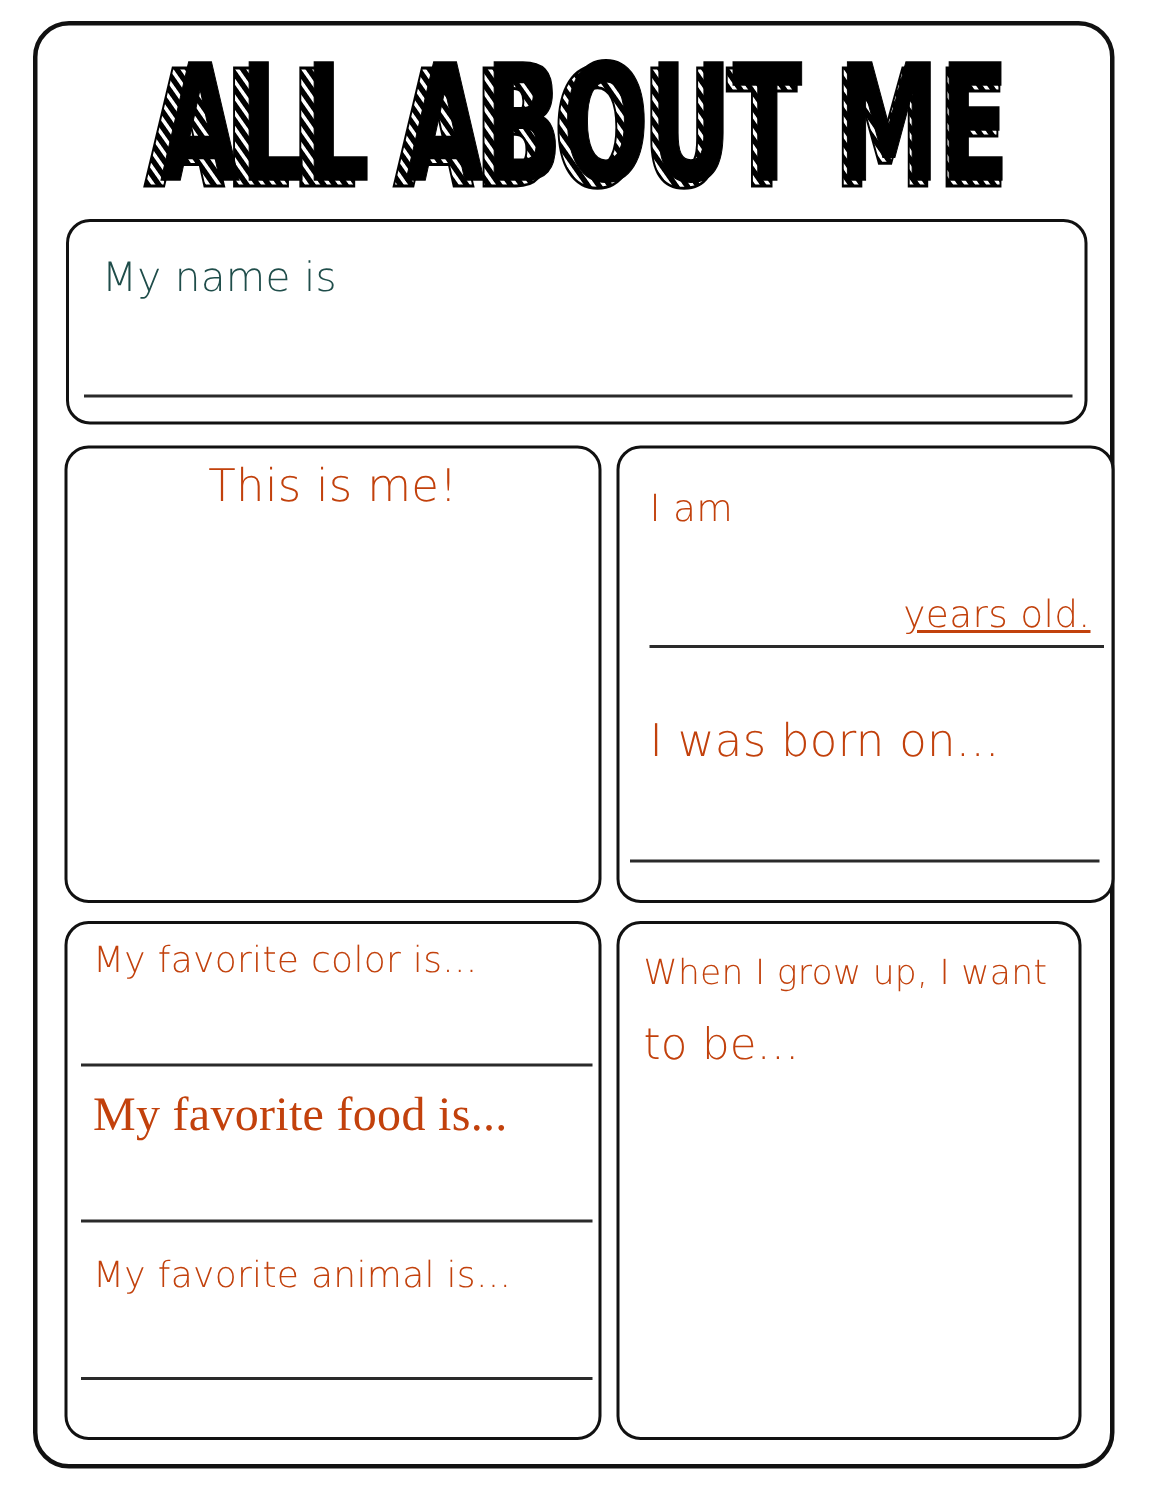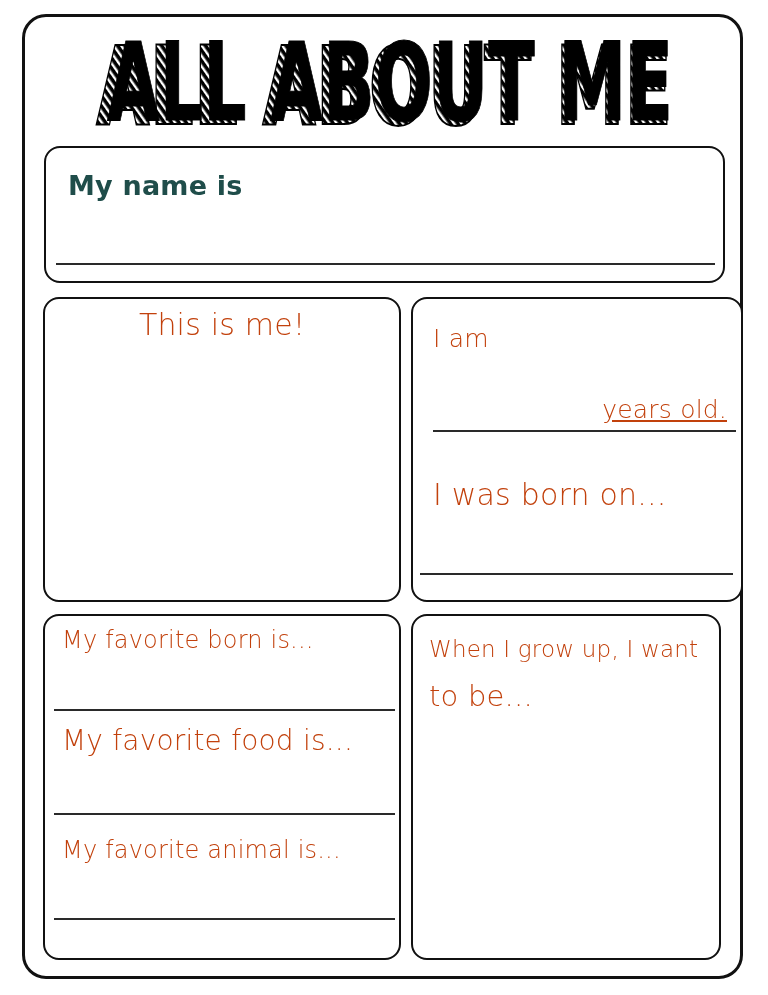--- a/index.html
+++ b/index.html
@@ -23,40 +23,40 @@
         <rect width="6" height="6" fill="#000"></rect>
         <rect width="2.4" height="6" fill="#fff"></rect>
       </pattern>
     </defs>
     <text x="300" y="98" text-anchor="middle" font-family="DejaVu Sans, sans-serif" font-weight="bold" font-size="108" textLength="576" lengthAdjust="spacingAndGlyphs" fill="url(#stripe)" stroke="#000" stroke-width="2">ALL ABOUT ME</text>
     <text x="306" y="94" text-anchor="middle" font-family="DejaVu Sans, sans-serif" font-weight="bold" font-size="108" textLength="566" lengthAdjust="spacingAndGlyphs" fill="#000" stroke="#000" stroke-width="1">ALL ABOUT ME</text>
   </svg>
 </div>
 
 <div class="box" style="left:44px; top:146px; width:681px; height:137px;">
-  <span class="label" style="left:22px; top:22px; font-size:27px; color:#1f4d4a;font-weight:bold;">My name is</span>
+  <span class="label" style="left:22px; top:22px; font-size:27px; color:#1f4d4a;">My name is</span>
   <div class="line" style="left:10px; right:8px; top:115px;"></div>
 </div>
 
 <div class="box" style="left:43px; top:297px; width:358px; height:305px;">
   <span class="label" style="left:0; right:0; text-align:center; top:8px; font-size:30px;">This is me!</span>
 </div>
 
 <div class="box" style="left:411px; top:297px; width:332px; height:305px;">
   <span class="label" style="left:20px; top:25px; font-size:25px;">I am</span>
   <span class="label" style="right:14px; top:96px; font-size:25px;text-decoration:underline;">years old.</span>
   <div class="line" style="left:20px; right:5px; top:131px;"></div>
   <span class="label" style="left:20px; top:178px; font-size:30px;">I was born on...</span>
   <div class="line" style="left:7px; right:8px; top:274px;"></div>
 </div>
 
 <div class="box" style="left:43px; top:614px; width:358px; height:346px;">
-  <span class="label" style="left:17px; top:10px; font-size:24px;">My favorite born is...</span>
+  <span class="label" style="left:17px; top:10px; font-size:24px;">My favorite color is...</span>
   <div class="line" style="left:9px; right:4px; top:93px;"></div>
-  <span class="label" style="left:17px; top:108px; font-size:28px;">My favorite food is...</span>
+  <span class="label" style="left:17px; top:108px; font-size:32px;font-family:Liberation Serif, serif;">My favorite food is...</span>
   <div class="line" style="left:9px; right:4px; top:197px;"></div>
   <span class="label" style="left:17px; top:220px; font-size:24px;">My favorite animal is...</span>
   <div class="line" style="left:9px; right:4px; top:302px;"></div>
 </div>
 
 <div class="box" style="left:411px; top:614px; width:310px; height:346px;">
   <span class="label" style="left:16px; top:20px; font-size:23px;">When I grow up, I want</span>
   <span class="label" style="left:16px; top:63px; font-size:29px;">to be...</span>
 </div>
 

